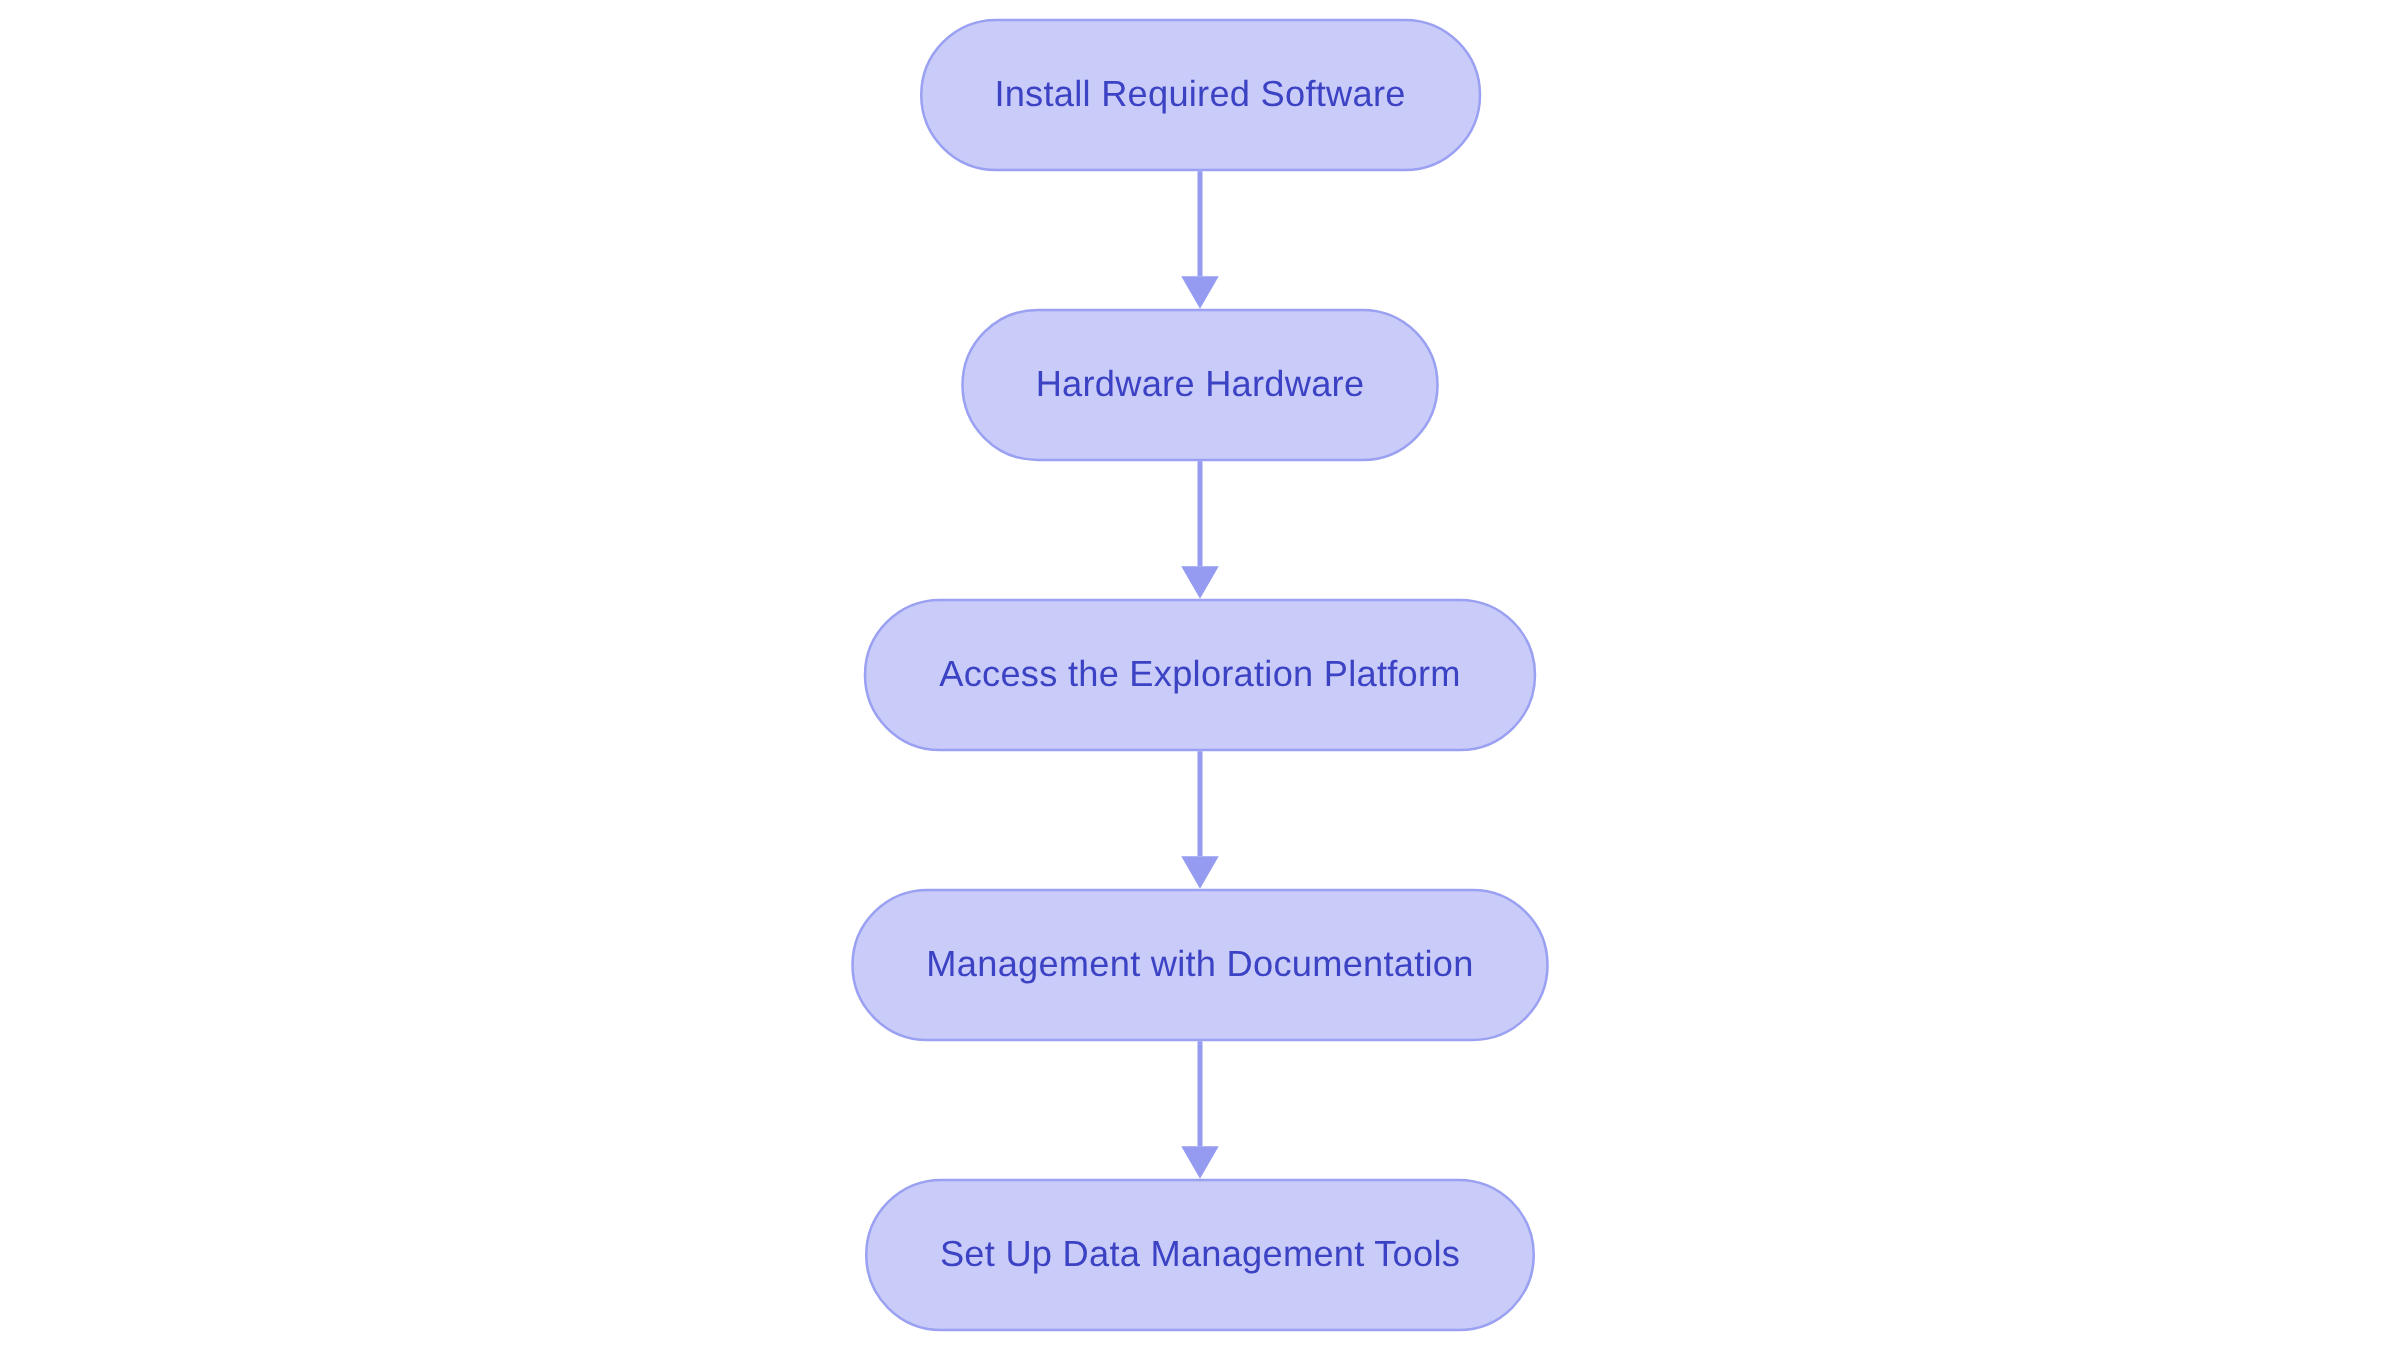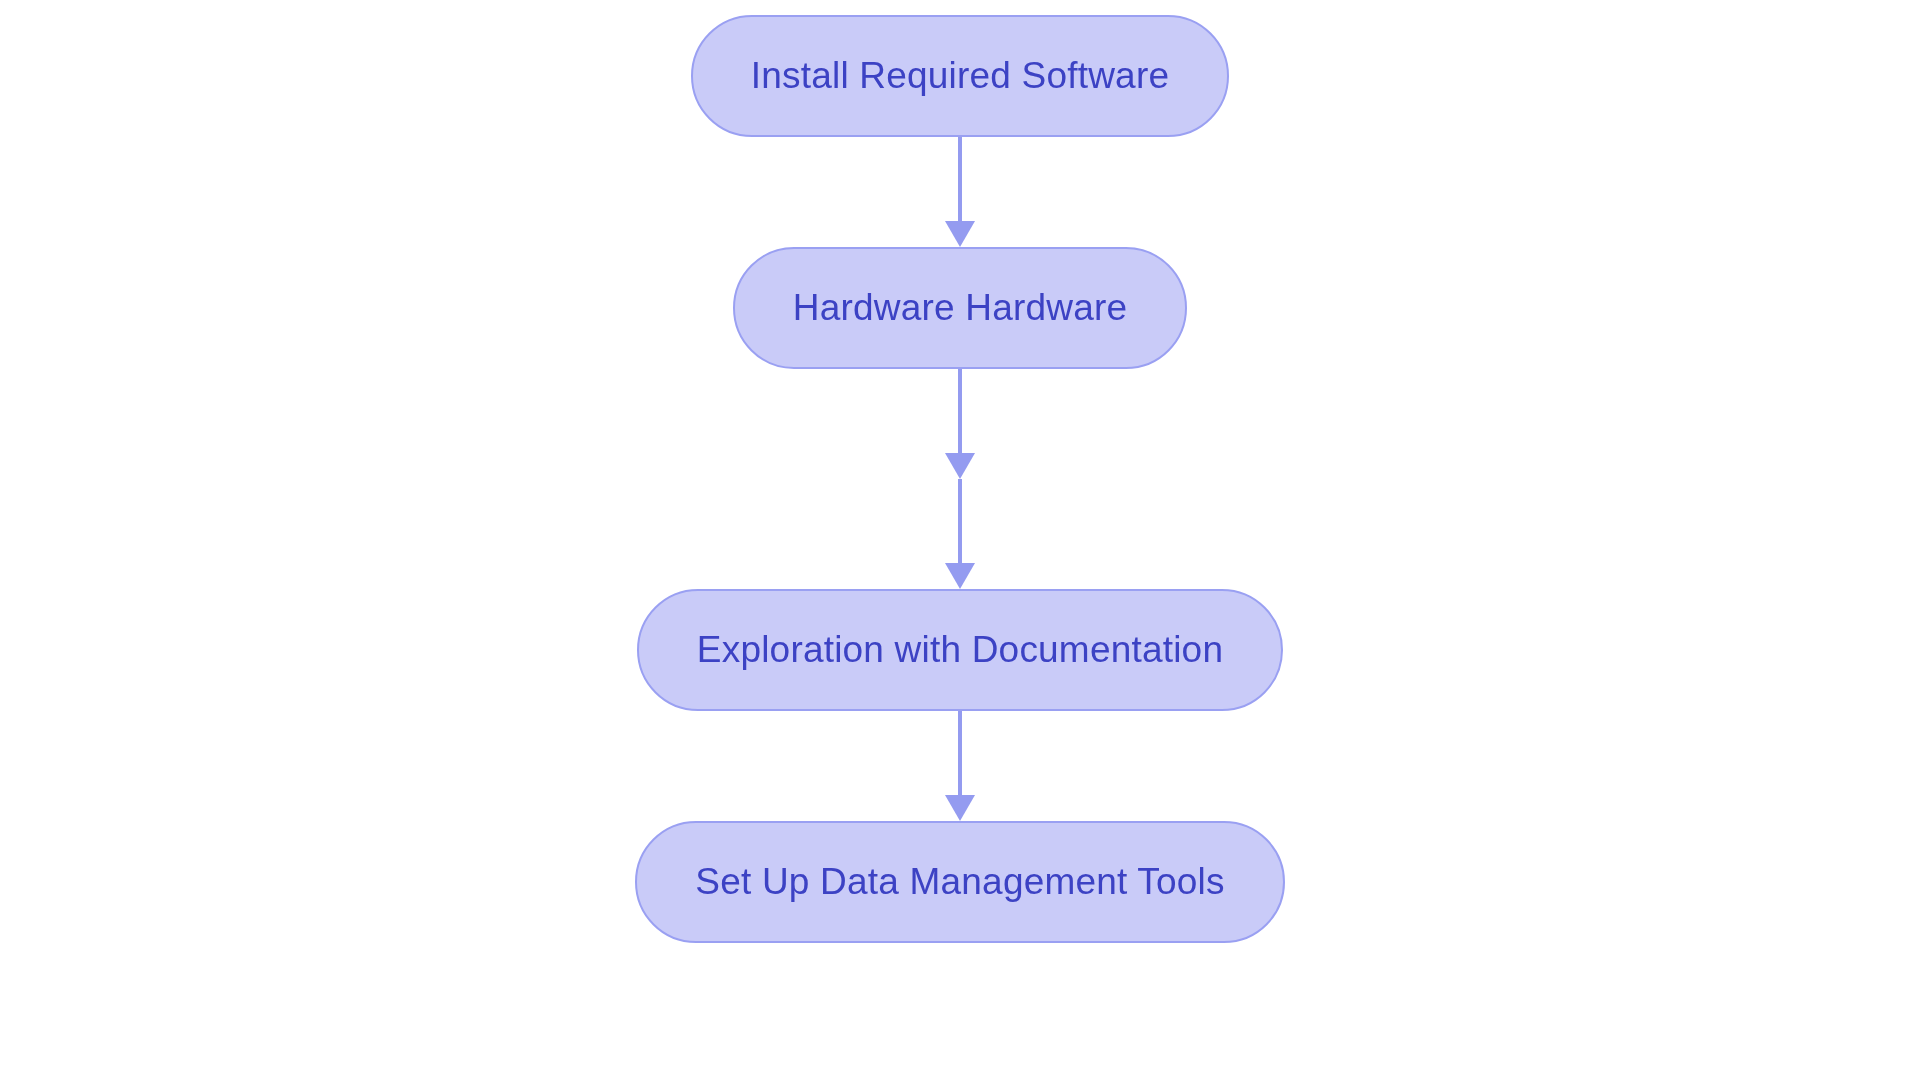--- a/index.html
+++ b/index.html
@@ -26,21 +26,21 @@
     display: flex;
     align-items: center;
     justify-content: center;
     padding: 0 58px;
     background: var(--node-fill, #c9cbf8);
     border: 2px solid var(--node-border, #9aa0f2);
     border-radius: 61px;
     flex: 0 0 auto;
   }
   .node-label {
-    font-size: 37px;
+    font-size: 29px;
     font-weight: 500;
     color: var(--node-text, #3c42c4);
     white-space: nowrap;
     letter-spacing: 0.2px;
   }
   .arrow {
     height: 110px;
     flex: 0 0 auto;
     display: flex;
     flex-direction: column;
@@ -76,28 +76,31 @@
 
   <div class="node">
     <span class="node-label">Hardware Hardware</span>
   </div>
 
   <div class="arrow">
     <div class="arrow-line"></div>
     <div class="arrow-head"></div>
   </div>
 
+  <div class="node">
+    <span class="node-label">Access the Exploration Platform</span>
+  </div>
 
   <div class="arrow">
     <div class="arrow-line"></div>
     <div class="arrow-head"></div>
   </div>
 
   <div class="node">
-    <span class="node-label">Exploration with Documentation</span>
+    <span class="node-label">Management with Documentation</span>
   </div>
 
   <div class="arrow">
     <div class="arrow-line"></div>
     <div class="arrow-head"></div>
   </div>
 
   <div class="node">
     <span class="node-label">Set Up Data Management Tools</span>
   </div>

